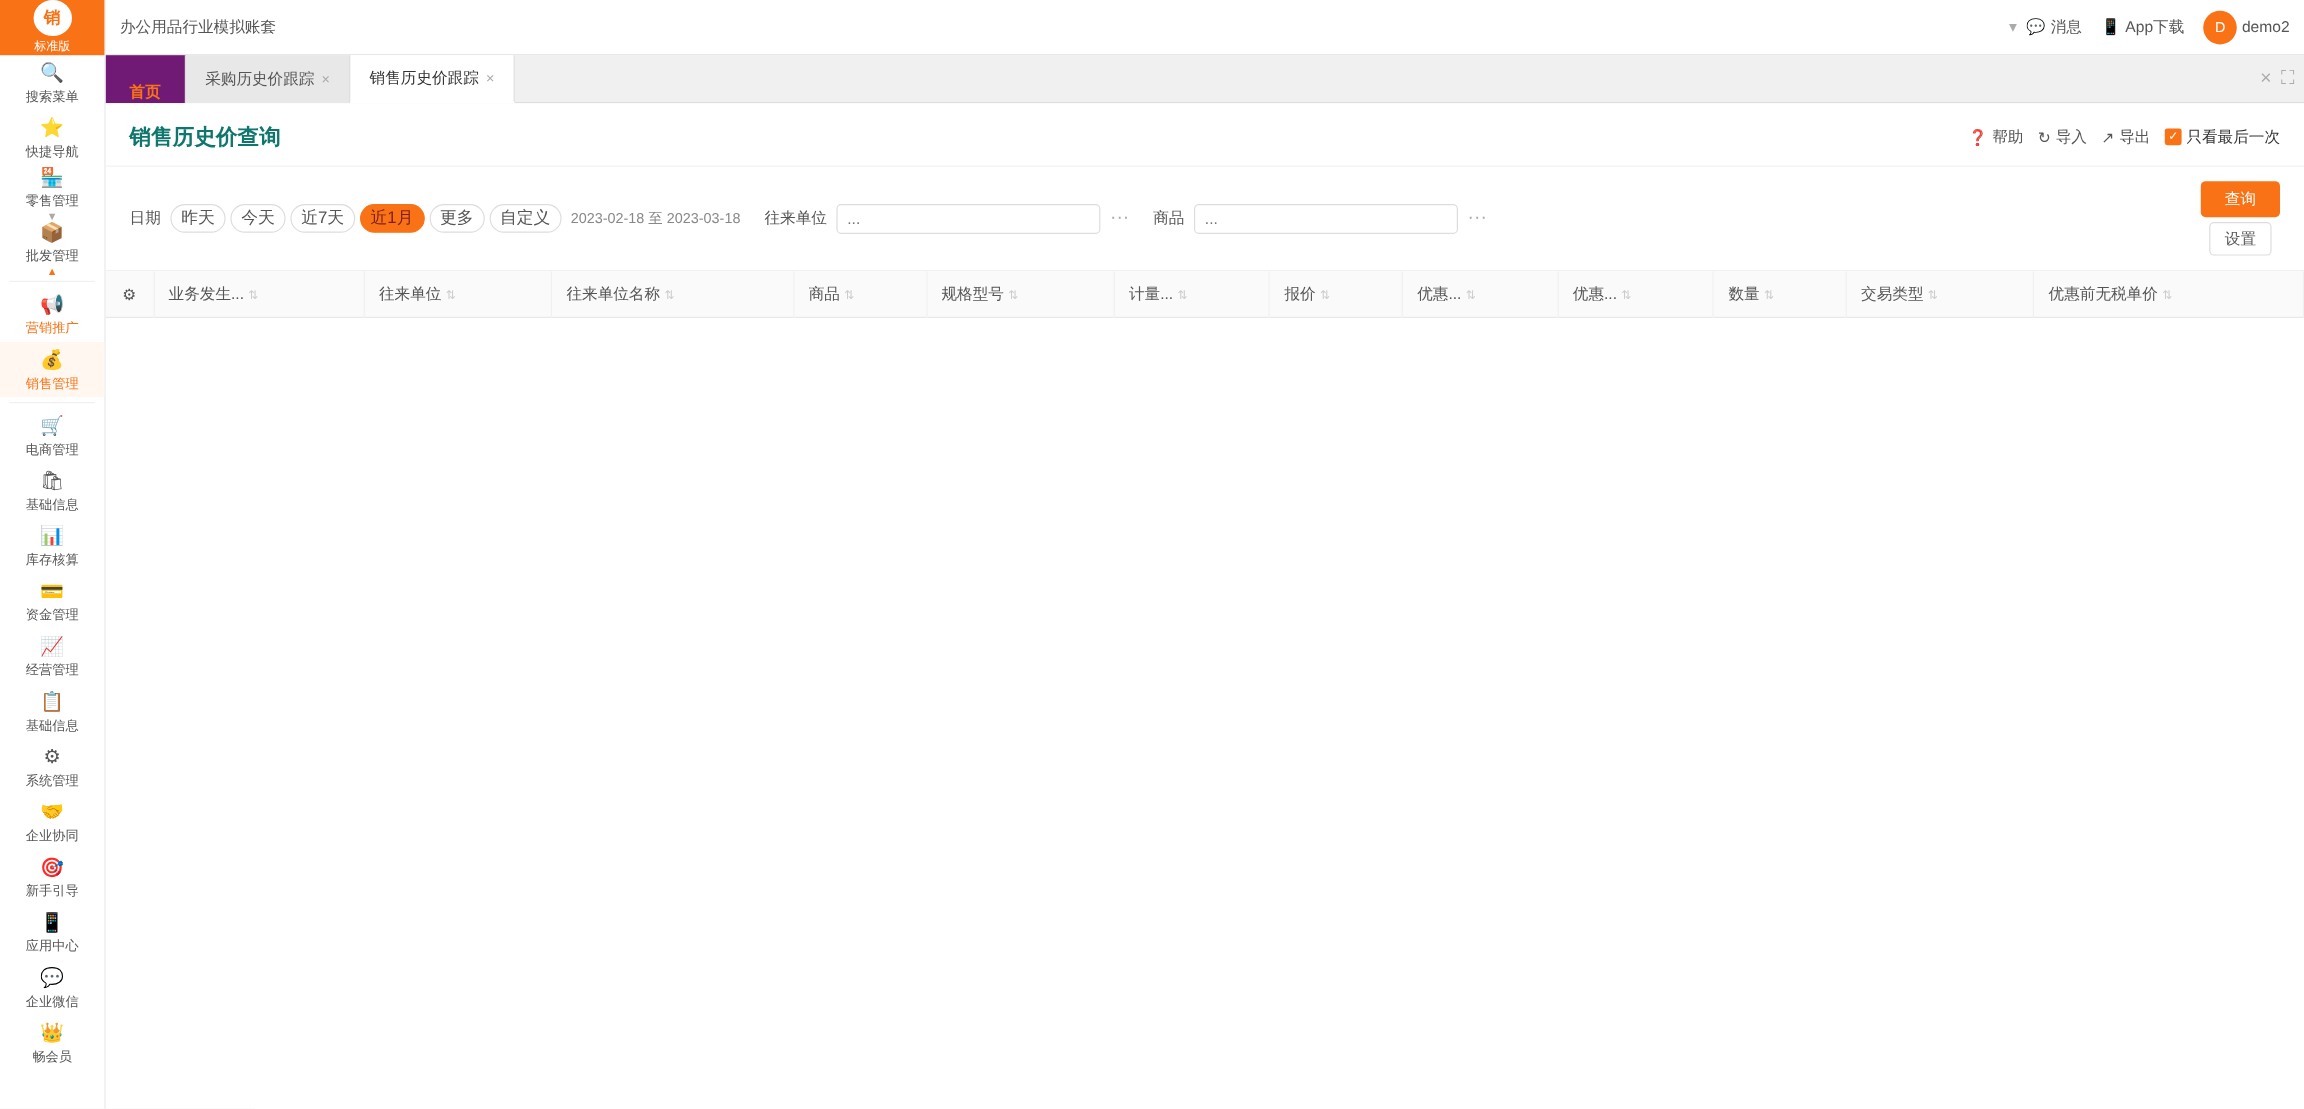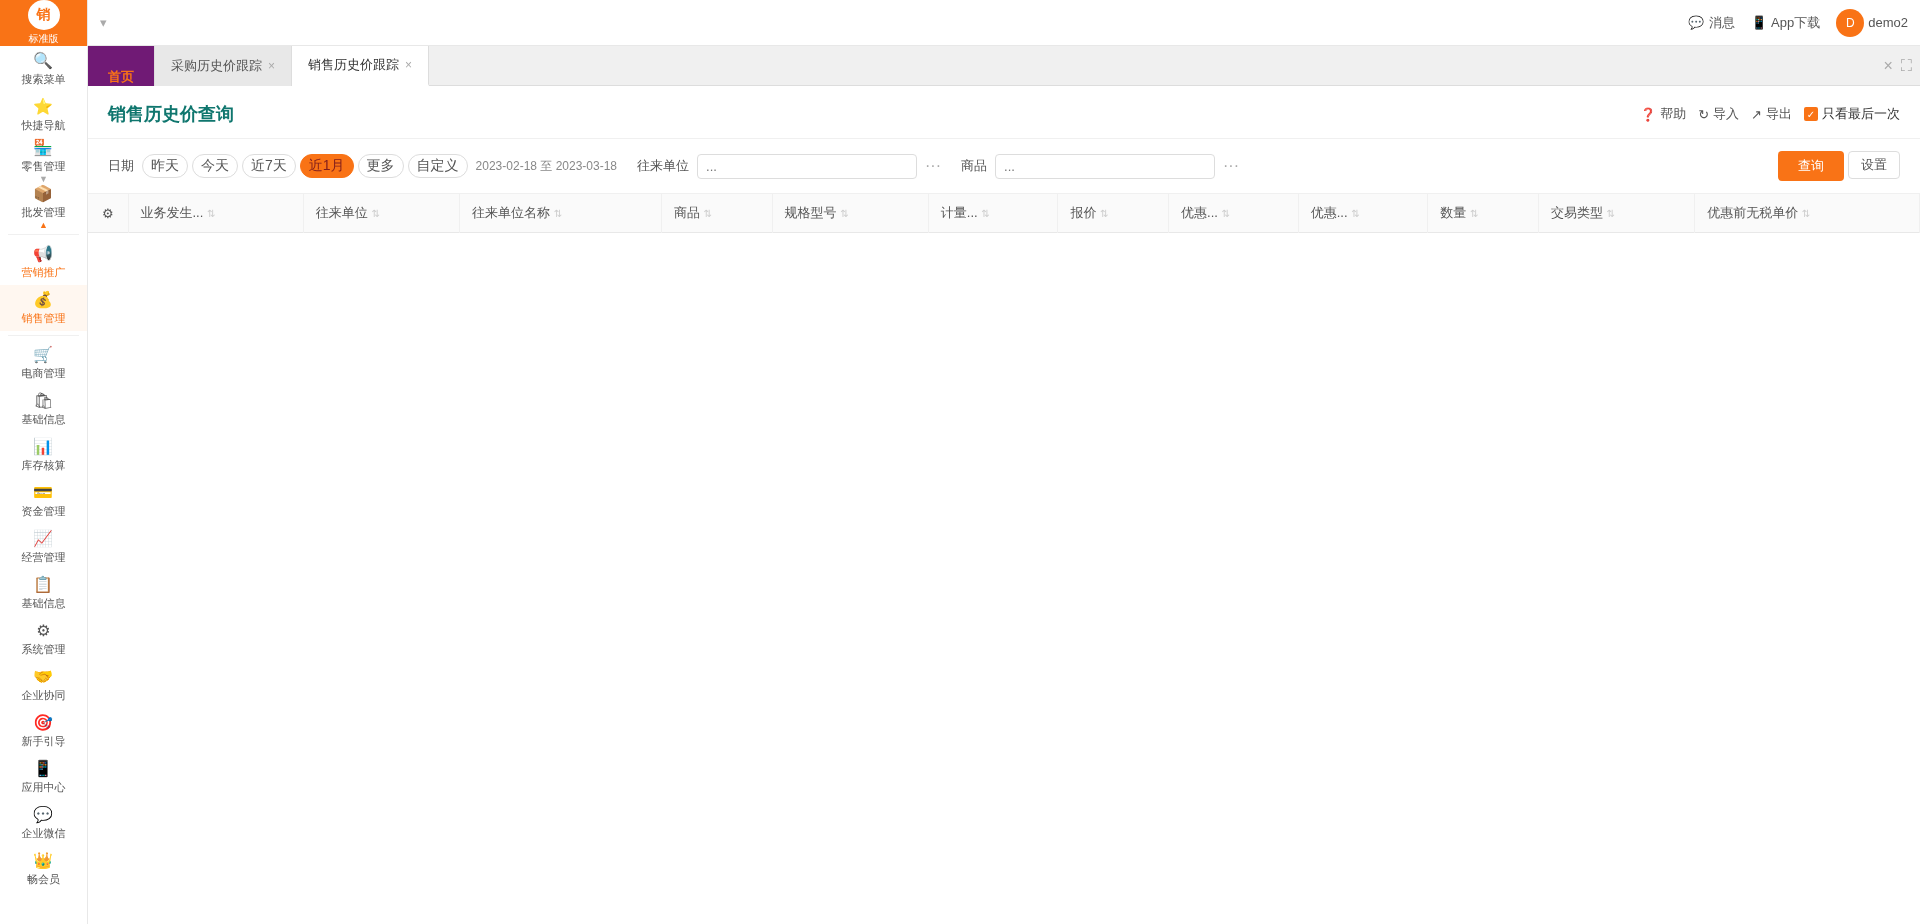--- a/index.html
+++ b/index.html
@@ -176,20 +176,21 @@
 
   <div class="sidebar-item">
     <div class="sidebar-item-icon">👑</div>
     <div class="sidebar-item-label">畅会员</div>
   </div>
 </div>
 
 <div class="main">
 
   <div class="top-header">
+    <div class="top-header-title">办公用品行业模拟账套</div>
     <span style="color:#aaa; cursor:pointer;">▾</span>
     <div class="top-header-actions">
       <div class="top-header-action">
         <span>💬</span>
         <span>消息</span>
       </div>
       <div class="top-header-action">
         <span>📱</span>
         <span>App下载</span>
       </div>
@@ -264,21 +265,21 @@
         <input class="filter-input" type="text" style="width: 220px;" placeholder="...">
         <span class="filter-dots">···</span>
       </div>
 
       <div class="filter-group">
         <span class="filter-label">商品</span>
         <input class="filter-input" type="text" style="width: 220px;" placeholder="...">
         <span class="filter-dots">···</span>
       </div>
 
-      <div style="margin-left:auto; display:flex; flex-direction:row; gap:4px; align-items:flex-start;">
+      <div style="margin-left:auto; display:flex; flex-direction:column; gap:4px; align-items:center;">
         <button class="query-btn">查询</button>
         <button class="settings-btn">设置</button>
       </div>
     </div>
 
     <div class="table-container">
       <table>
         <thead>
           <tr>
             <th class="th-gear">

